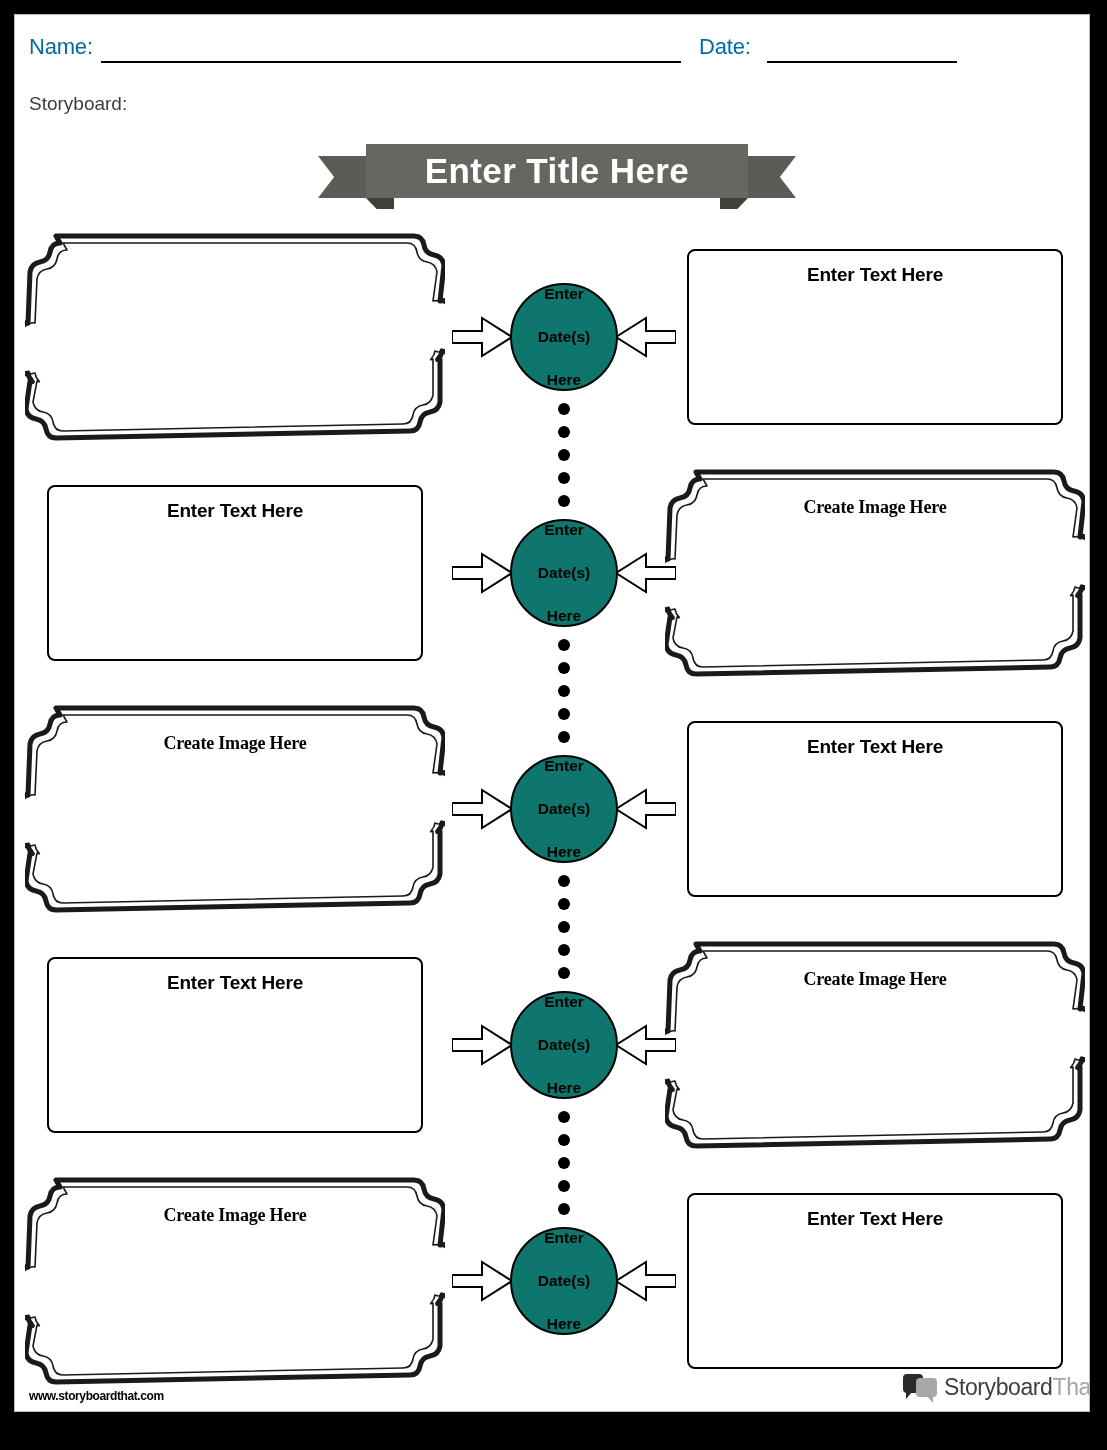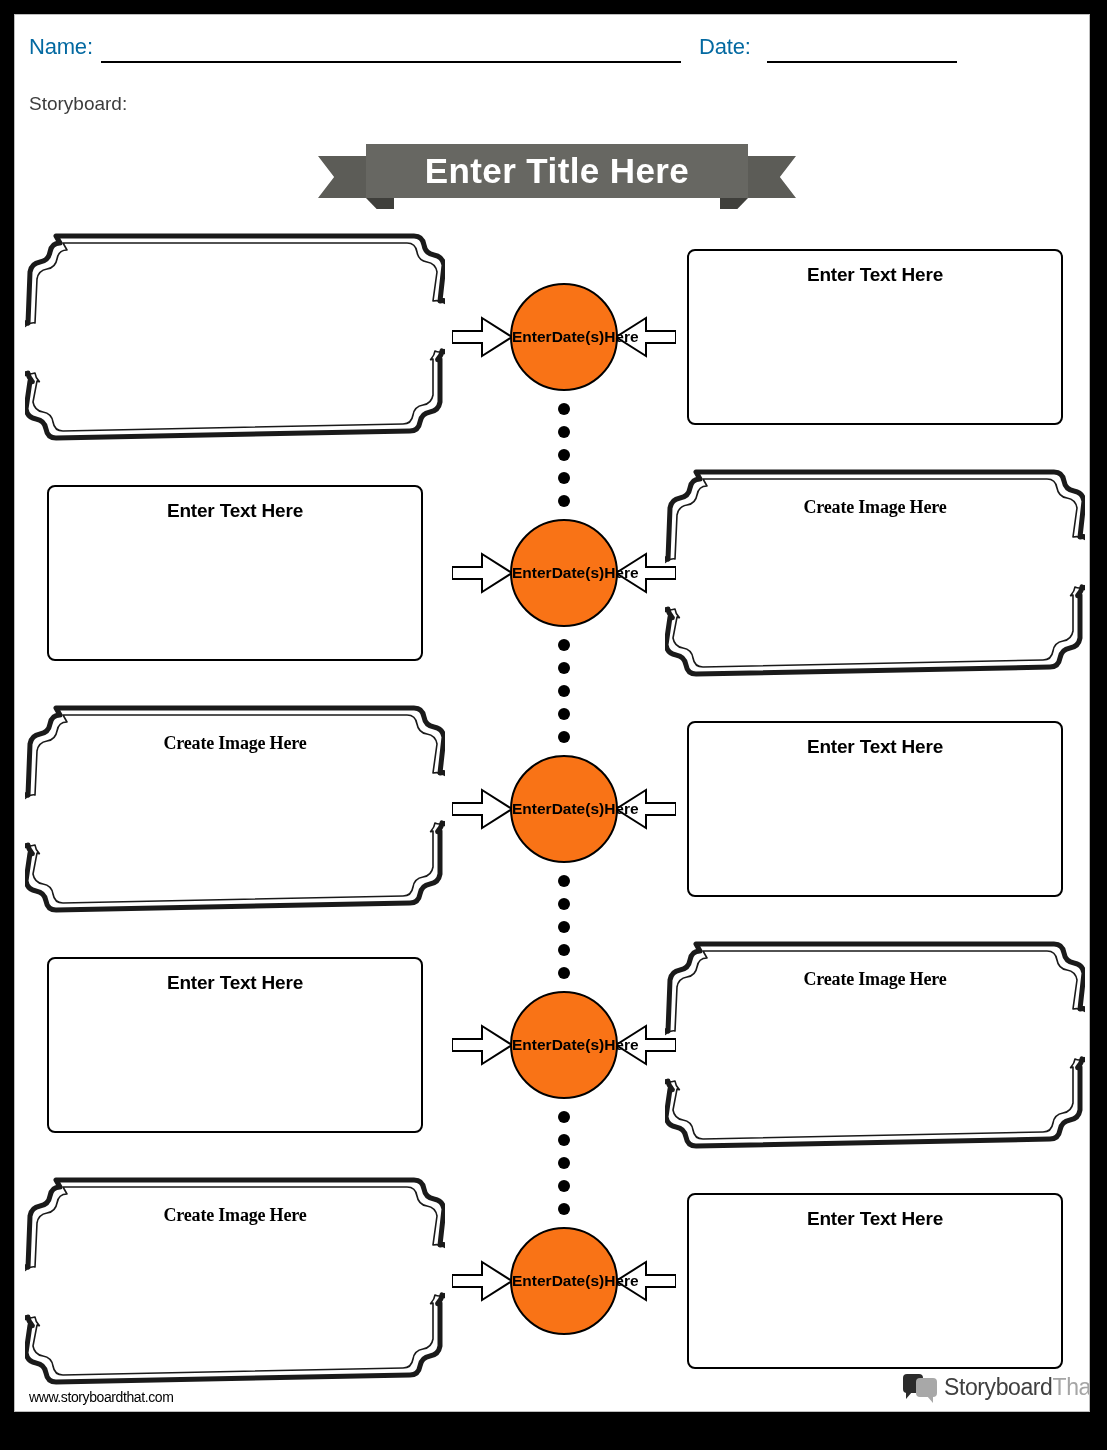--- a/index.html
+++ b/index.html
@@ -132,23 +132,23 @@
     font-weight: bold;
   }
 
   
   .circle-node {
     position: absolute;
     width: 108px;
     height: 108px;
     border: 2px solid #000;
     border-radius: 50%;
-    background: #f97316;
+    background: #0f766e;
     display: flex;
-    flex-direction: row;
+    flex-direction: column;
     align-items: center;
     justify-content: space-between;
     line-height: 1.16;
   }
   .circle-node span {
     display: block;
     font-size: 15.5px;
     font-weight: bold;
     color: #000;
     text-align: center;
@@ -171,22 +171,22 @@
     width: 12px; height: 12px;
     border-radius: 50%;
     background: #000;
   }
 
   
   #footer-url {
     position: absolute;
     left: 14px;
     top: 1374px;
-    font-size: 14px;
-    font-weight: normal;
+    font-size: 12px;
+    font-weight: bold;
     color: #000;
     letter-spacing: -0.4px;
   }
   #brand-logo {
     position: absolute;
     left: 888px;
     top: 1357px;
     display: flex;
     align-items: center;
     gap: 7px;

